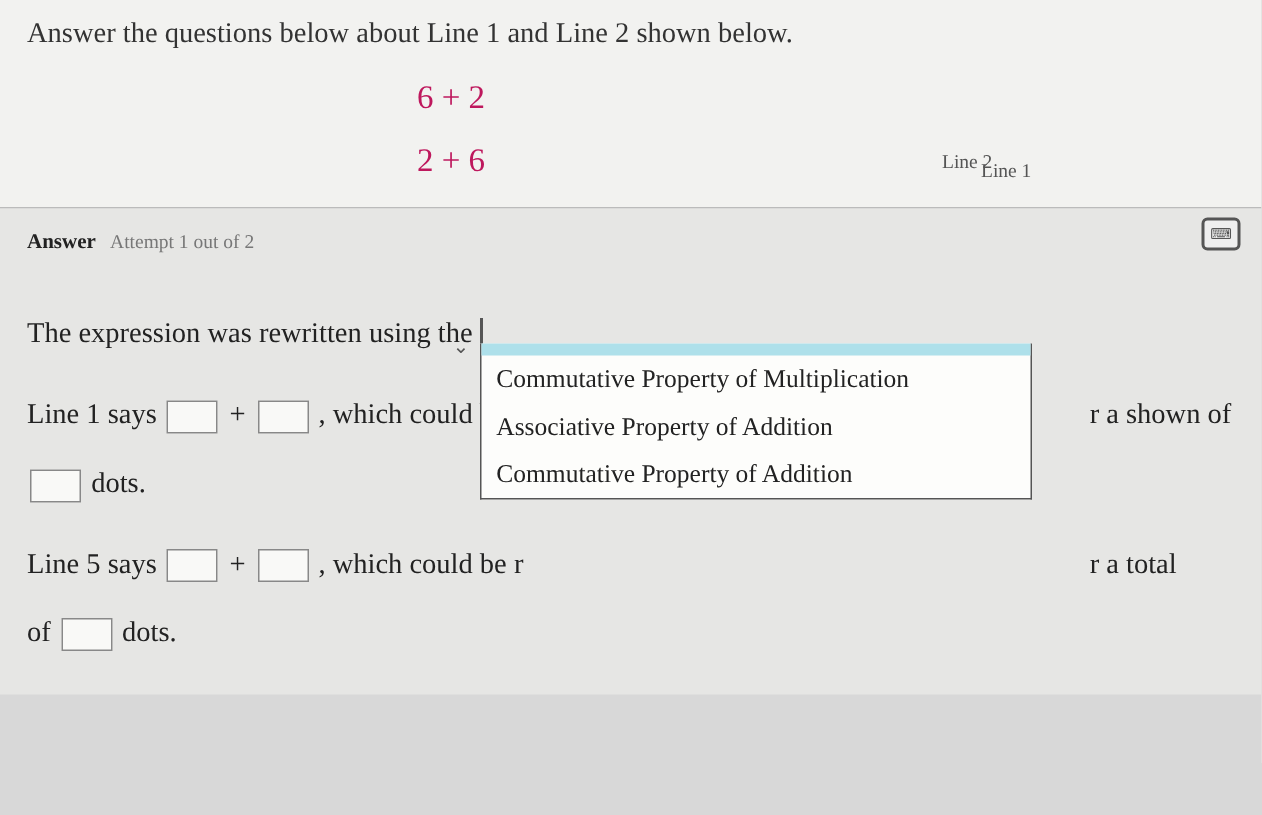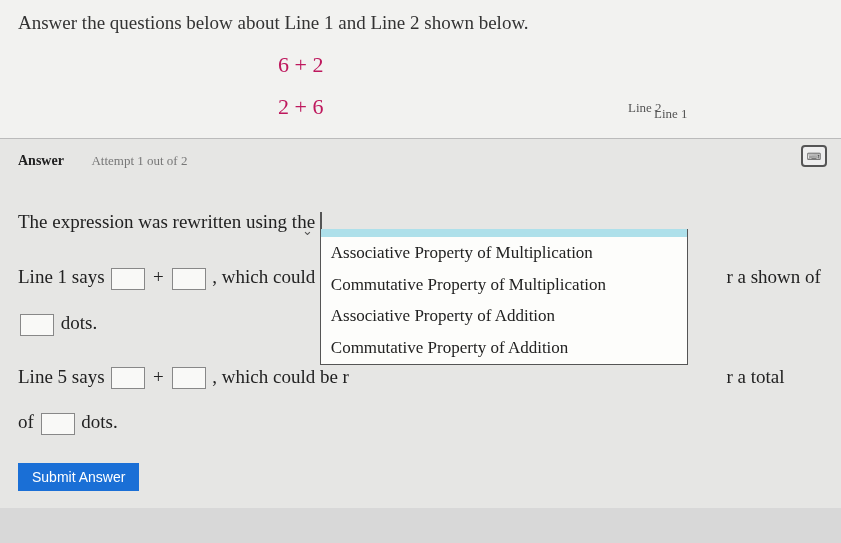--- a/index.html
+++ b/index.html
@@ -39,21 +39,21 @@
 .answer-section {
   background: #e6e6e4;
   padding: 14px 18px 10px 18px;
   position: relative;
 }
 .answer-header {
   font-size: 14px;
   margin-bottom: 30px;
 }
 .answer-header .strong { font-weight: bold; color: #222; text-align: right; }
-.answer-header .attempt { color: #777; margin-left: 24px; font-size: 13px; }
+.answer-header .attempt { color: #777; margin-left: 6px; font-size: 13px; }
 .keypad-icon {
   position: absolute;
   right: 14px;
   top: 6px;
   width: 26px;
   height: 22px;
   border: 2px solid #555;
   border-radius: 4px;
   background: #eee;
   display: flex;
@@ -162,21 +162,20 @@
   <div class="body-text">
 
     <div class="para">
       <span>The expression was rewritten using the </span>
       <span class="select-wrap">
         <span class="select-box">
           <span class="cursor">↖</span>
         </span>
         <div class="dropdown">
           <div class="dropdown-item highlighted"></div>
-          <div class="dropdown-item">Associative Property of Multiplication</div>
           <div class="dropdown-item">Commutative Property of Multiplication</div>
           <div class="dropdown-item">Associative Property of Addition</div>
           <div class="dropdown-item">Commutative Property of Addition</div>
         </div>
       </span>
     </div>
 
     <div class="para" style="margin-top:6px;">
       <span>Line 1 says </span>
       <span class="blank-box"></span>
@@ -197,15 +196,14 @@
       <span class="blank-box"></span>
       <span>, which could be r</span>
       <span style="display:inline-block; width:368px;"></span>
       <span class="obscured-text">r a total</span>
       <br>
       <span>of </span>
       <span class="blank-box"></span>
       <span> dots.</span>
     </div>
 
-    <button class="submit-btn">Submit Answer</button>
   </div>
 </div>
 
 </body></html>

